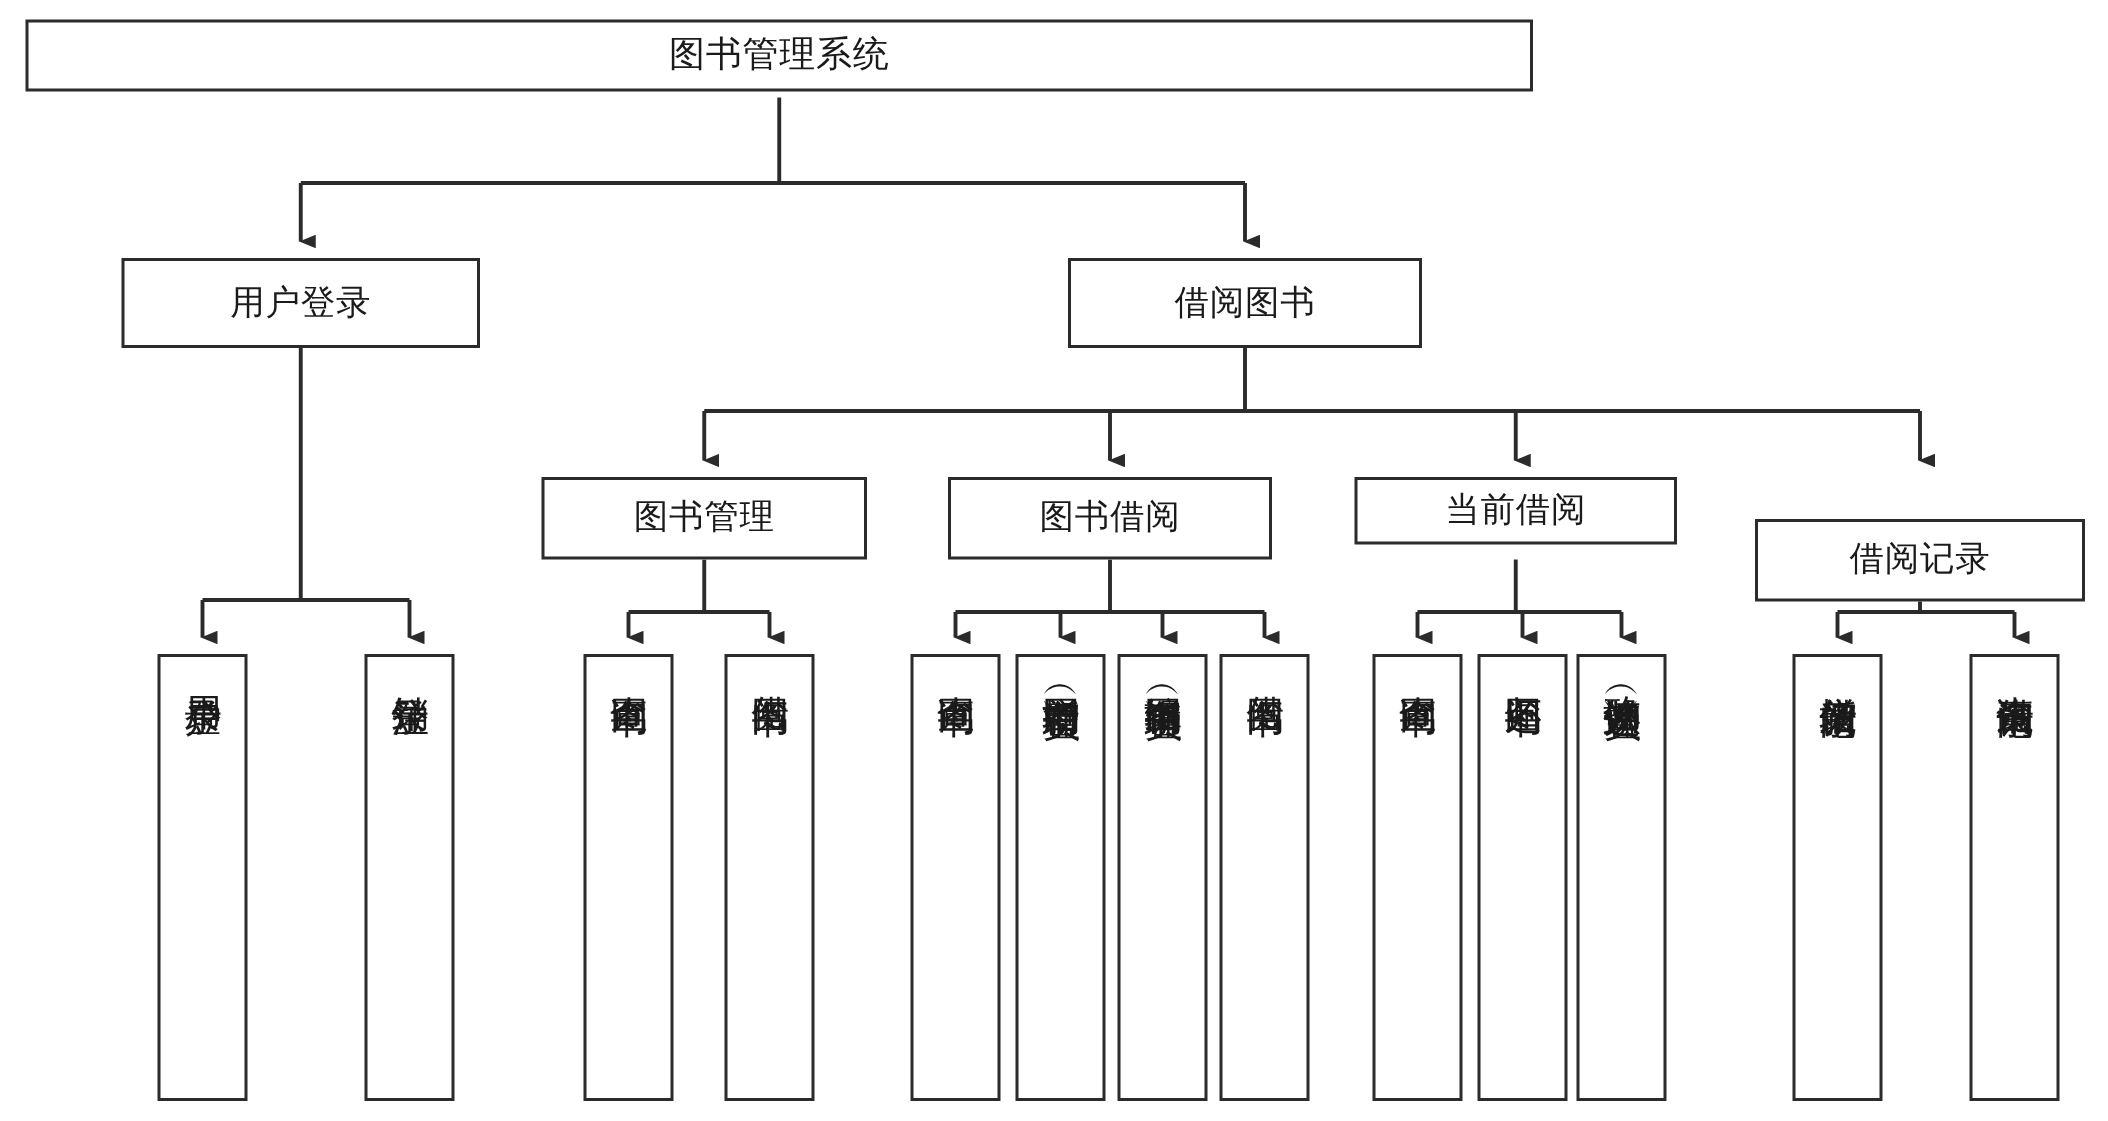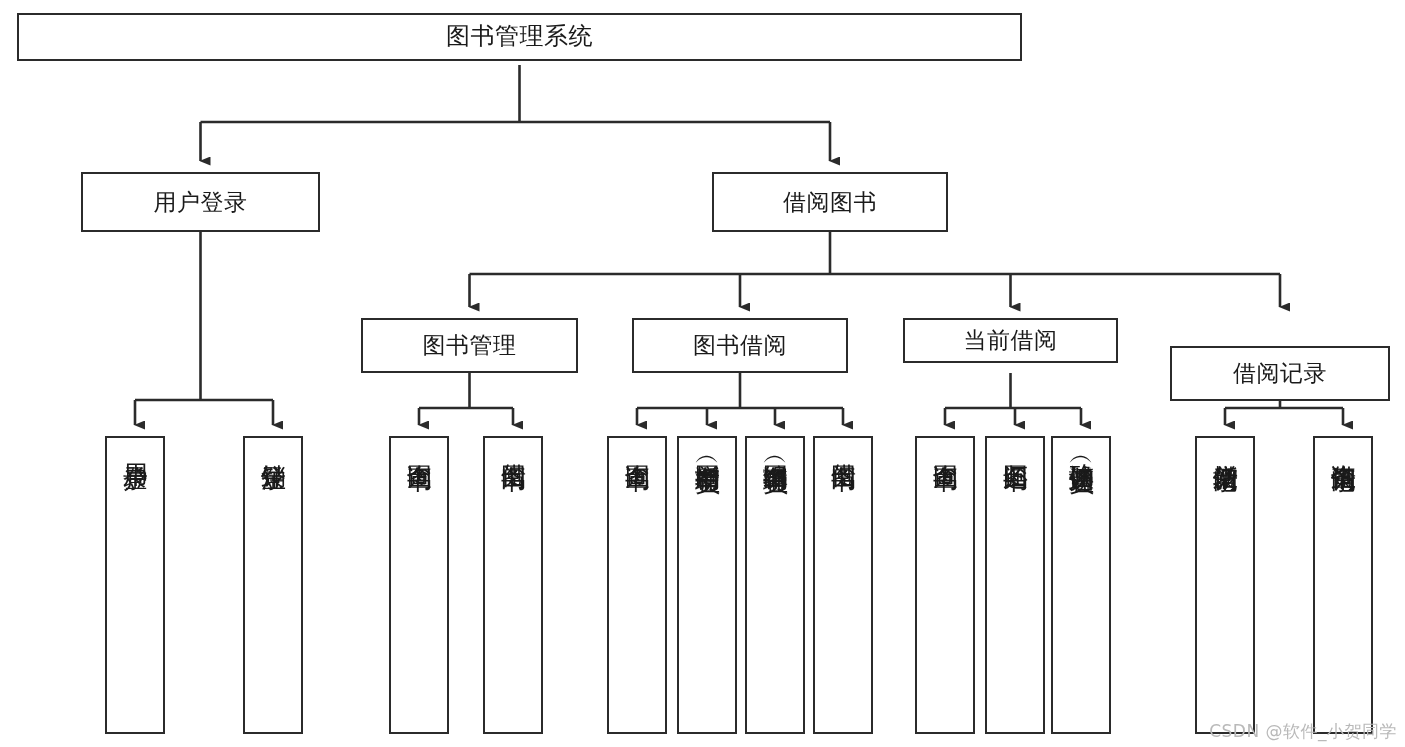--- a/index.html
+++ b/index.html
@@ -177,14 +177,13 @@
         <span class="label">确认归还（管理员）</span>
       </div>
       <div class="node v" style="left: 1195px; top: 436px; width: 60px; height: 298px;">
         <span class="label">新增借阅记录</span>
       </div>
       <div class="node v" style="left: 1313px; top: 436px; width: 60px; height: 298px;">
         <span class="label">查询借阅记录</span>
       </div>
     </div>
 
-  <div class="watermark">CSDN @软件_小贺同学</div>
 </div>
 
 </body></html>

